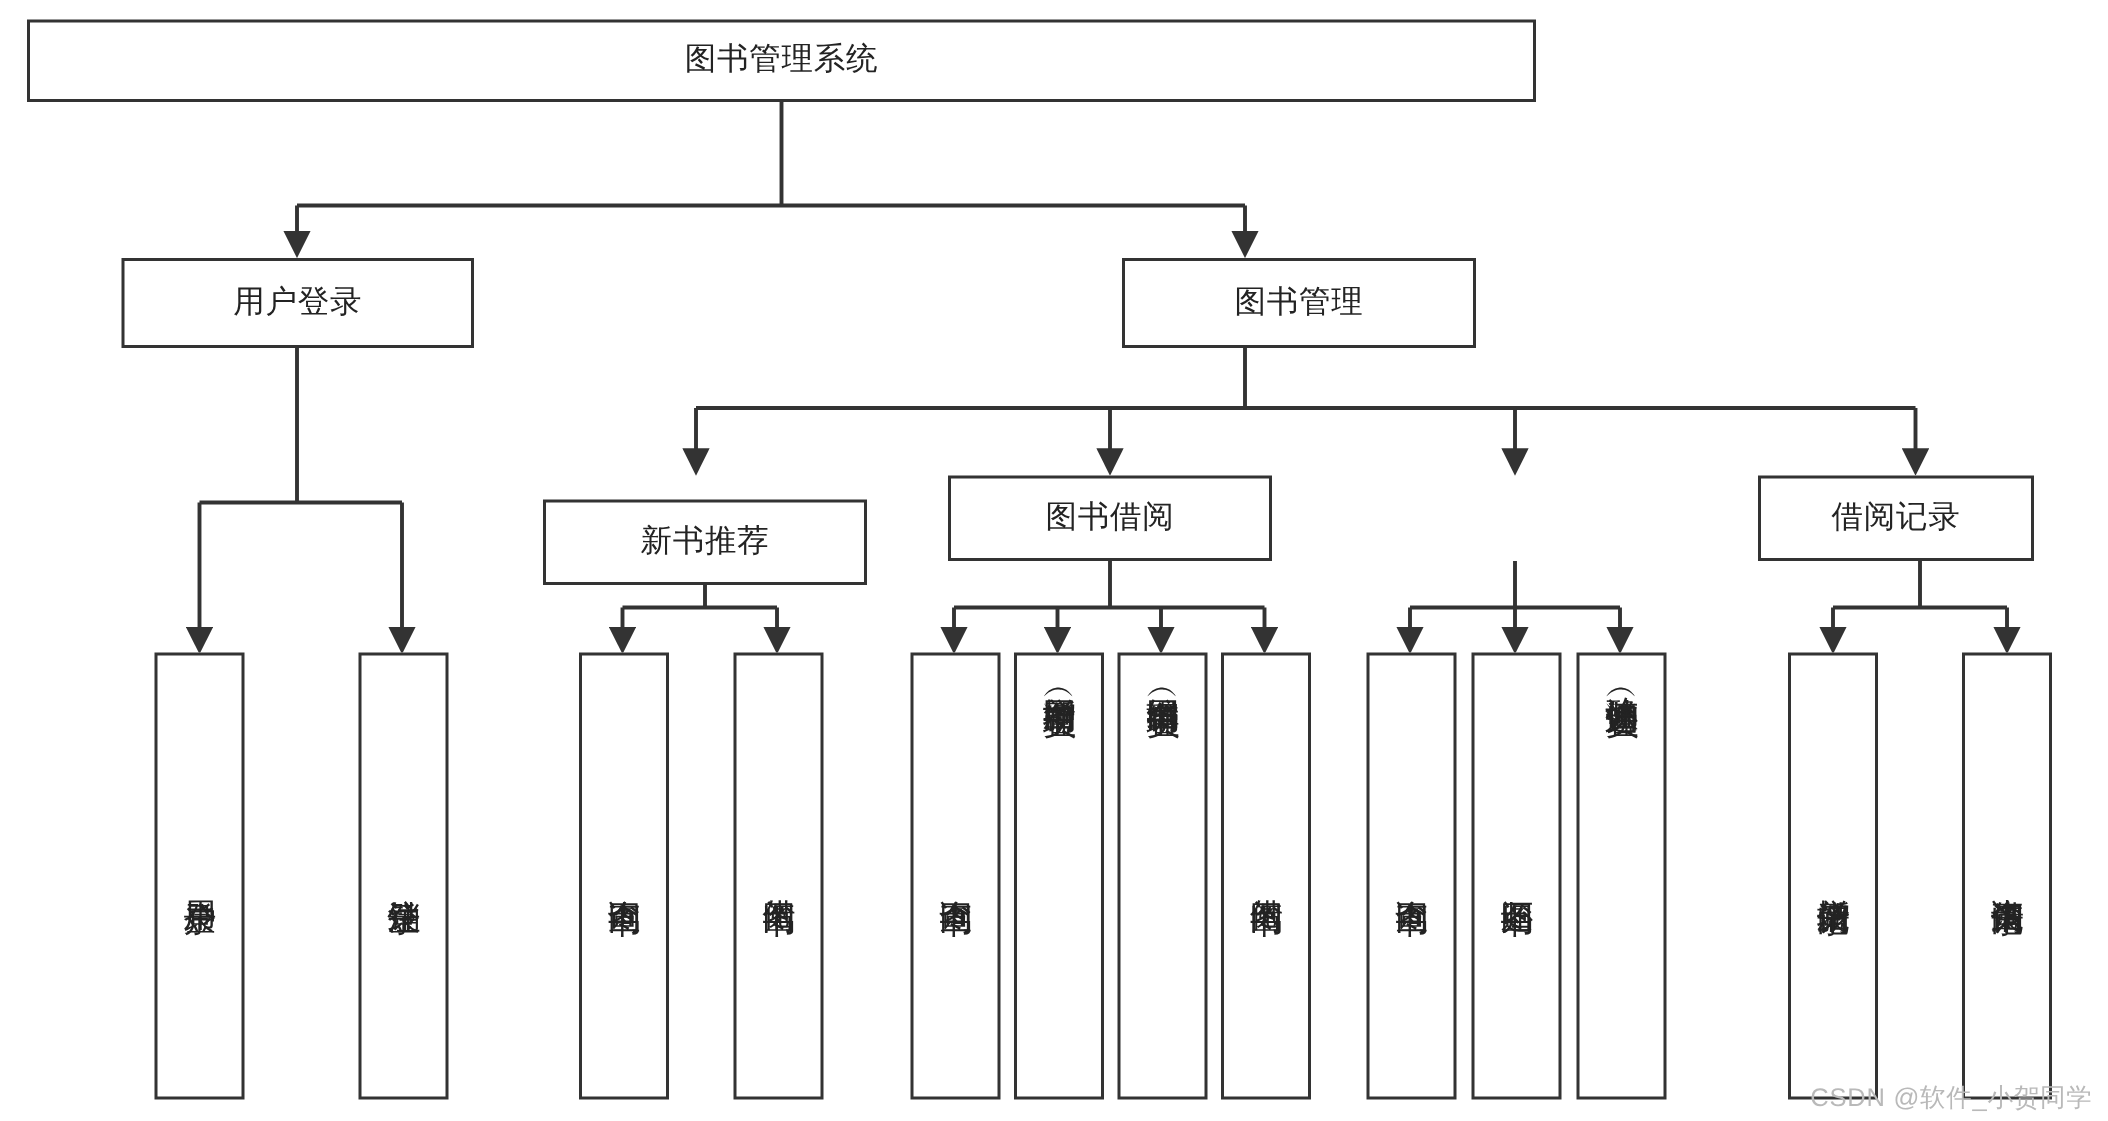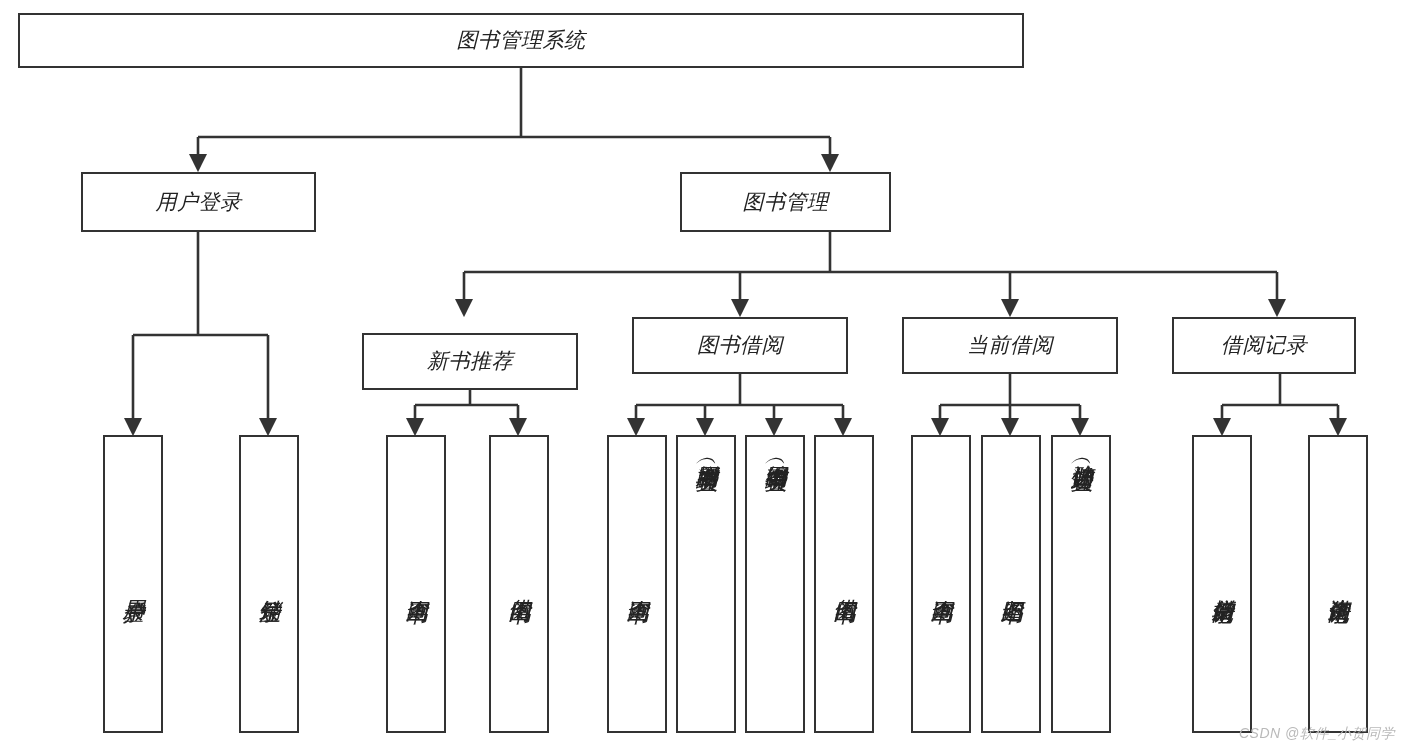--- a/index.html
+++ b/index.html
@@ -11,21 +11,20 @@
     width: 1405px;
     height: 747px;
     font-family: "Liberation Sans", "DejaVu Sans", sans-serif;
     overflow: hidden;
     position: relative;
   }
   #diagram-root {
     position: relative;
     width: 1405px;
     height: 747px;
-    font-style: italic;
   }
   svg.wires {
     position: absolute;
     left: 0;
     top: 0;
     width: 1405px;
     height: 747px;
   }
   .node {
     position: absolute;
@@ -58,21 +57,21 @@
     padding-top: 10px;
   }
   .node.leaf.centered {
     align-items: center;
     padding-top: 0;
   }
   #watermark {
     position: absolute;
     right: 10px;
     bottom: 4px;
-    font-size: 14px;
+    font-size: 17px;
     color: #b9b9b9;
     letter-spacing: 0.5px;
     white-space: nowrap;
     user-select: none;
   }
 </style>
 </head>
 <body>
 
 <div id="diagram-root">
@@ -127,32 +126,29 @@
     </g>
   </svg>
 
   <div class="node" style="left:18px; top:13px; width:1006px; height:55px;">
     <span class="node-label">图书管理系统</span>
   </div>
 
   <div class="node" style="left:81px; top:172px; width:235px; height:60px;">
     <span class="node-label">用户登录</span>
   </div>
-  <div class="node" style="left:680px; top:172px; width:211px; height:60px;">
+  <div class="node" style="left:748px; top:172px; width:236px; height:60px;">
     <span class="node-label">图书管理</span>
   </div>
 
   <div class="node" style="left:362px; top:317px; width:216px; height:57px;margin-top:16px;">
     <span class="node-label">新书推荐</span>
   </div>
   <div class="node" style="left:632px; top:317px; width:216px; height:57px;align-items:center;">
     <span class="node-label">图书借阅</span>
-  </div>
-  <div class="node" style="left:902px; top:317px; width:216px; height:57px;">
-    <span class="node-label">当前借阅</span>
   </div>
   <div class="node" style="left:1172px; top:317px; width:184px; height:57px;text-align:right;">
     <span class="node-label">借阅记录</span>
   </div>
 
   <div class="node leaf centered" style="left:103px; top:435px; width:60px; height:298px;">
     <span class="node-label">用户登录</span>
   </div>
   <div class="node leaf centered" style="left:239px; top:435px; width:60px; height:298px;">
     <span class="node-label">注销登录</span>

